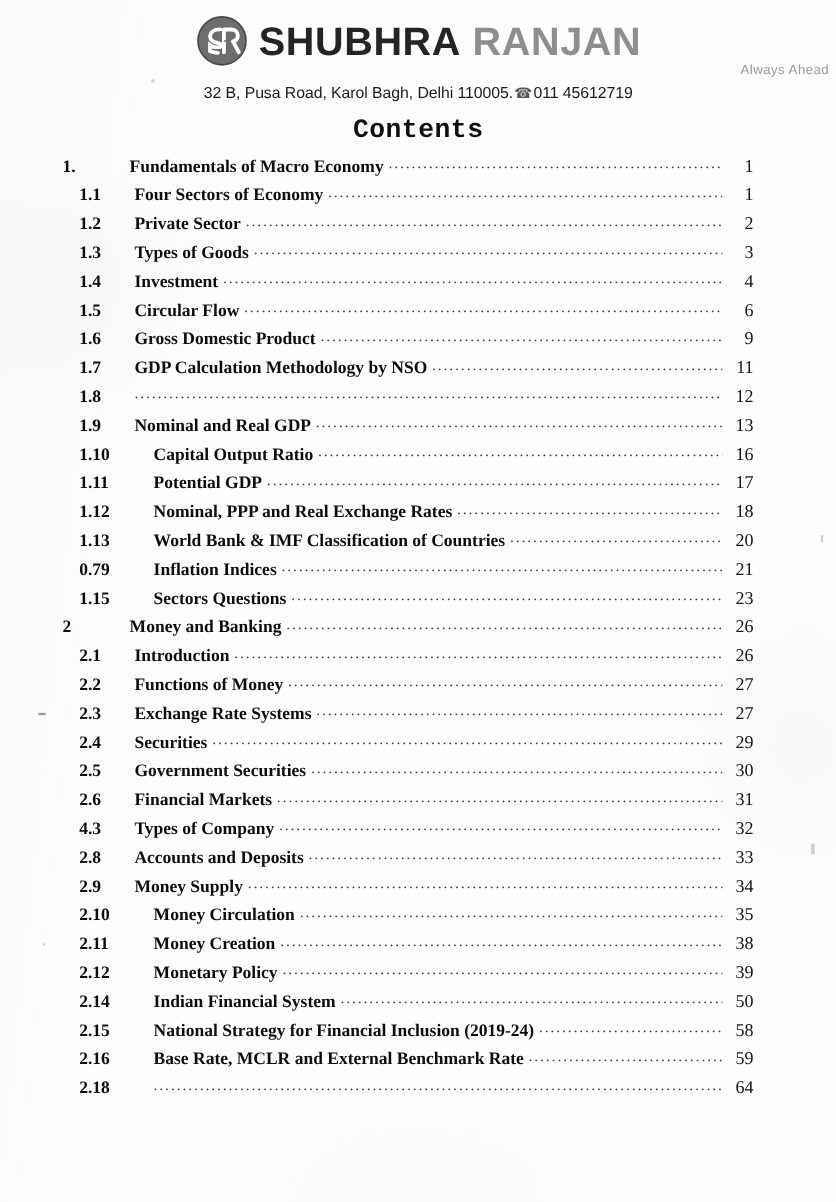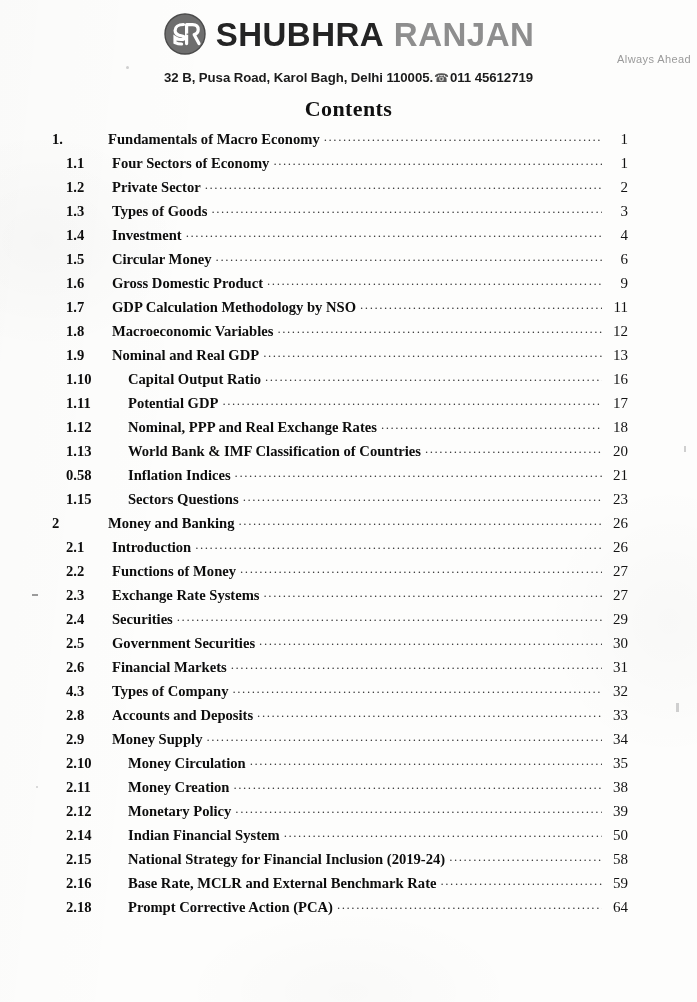--- a/index.html
+++ b/index.html
@@ -59,21 +59,21 @@
     font-family: "Liberation Sans", "DejaVu Sans", sans-serif;
     font-size: 11px;
     color: #9a9a9a;
     letter-spacing: 0.4px;
     align-self: flex-end;
     margin-right: 6px;
     margin-top: -3px;
   }
   .address {
     font-family: "Liberation Sans", "DejaVu Sans", sans-serif;
-    font-weight: bold;
+    font-weight: normal;
     font-size: 13.2px;
     color: #1b1b1b;
     letter-spacing: -0.05px;
     margin-top: 5px;
     white-space: nowrap;
   }
   .phone-icon {
     font-family: "DejaVu Sans", sans-serif;
     font-size: 12px;
     color: #555;
@@ -83,20 +83,21 @@
   
   .page-title {
     position: absolute;
     top: 96px;
     left: 0; right: 0;
     text-align: center;
     font-size: 22px;
     font-weight: bold;
     letter-spacing: 0.4px;
     color: #101010;
+    font-family: Liberation Mono, monospace;
   }
 
   
   .toc {
     position: absolute;
     top: 131px;
     left: 50px;
     width: 578px;
   }
   .toc-row {
@@ -229,39 +230,38 @@
       <span class="toc-page">3</span>
     </div>
     <div class="toc-row lvl-1">
       <span class="toc-num">1.4</span>
       <span class="toc-label">Investment</span>
       <span class="toc-dots"></span>
       <span class="toc-page">4</span>
     </div>
     <div class="toc-row lvl-1">
       <span class="toc-num">1.5</span>
-      <span class="toc-label">Circular Money</span>
+      <span class="toc-label">Circular Flow</span>
       <span class="toc-dots"></span>
       <span class="toc-page">6</span>
     </div>
     <div class="toc-row lvl-1">
       <span class="toc-num">1.6</span>
       <span class="toc-label">Gross Domestic Product</span>
       <span class="toc-dots"></span>
       <span class="toc-page">9</span>
     </div>
     <div class="toc-row lvl-1">
       <span class="toc-num">1.7</span>
       <span class="toc-label">GDP Calculation Methodology by NSO</span>
       <span class="toc-dots"></span>
       <span class="toc-page">11</span>
     </div>
     <div class="toc-row lvl-1">
       <span class="toc-num">1.8</span>
-      <span class="toc-label">Macroeconomic Variables</span>
       <span class="toc-dots"></span>
       <span class="toc-page">12</span>
     </div>
     <div class="toc-row lvl-1">
       <span class="toc-num">1.9</span>
       <span class="toc-label">Nominal and Real GDP</span>
       <span class="toc-dots"></span>
       <span class="toc-page">13</span>
     </div>
     <div class="toc-row lvl-2">
@@ -282,21 +282,21 @@
       <span class="toc-dots"></span>
       <span class="toc-page">18</span>
     </div>
     <div class="toc-row lvl-2">
       <span class="toc-num">1.13</span>
       <span class="toc-label">World Bank &amp; IMF Classification of Countries</span>
       <span class="toc-dots"></span>
       <span class="toc-page">20</span>
     </div>
     <div class="toc-row lvl-2">
-      <span class="toc-num">0.58</span>
+      <span class="toc-num">0.79</span>
       <span class="toc-label">Inflation Indices</span>
       <span class="toc-dots"></span>
       <span class="toc-page">21</span>
     </div>
     <div class="toc-row lvl-2">
       <span class="toc-num">1.15</span>
       <span class="toc-label">Sectors Questions</span>
       <span class="toc-dots"></span>
       <span class="toc-page">23</span>
     </div>
@@ -391,21 +391,20 @@
       <span class="toc-page">58</span>
     </div>
     <div class="toc-row lvl-2">
       <span class="toc-num">2.16</span>
       <span class="toc-label">Base Rate, MCLR and External Benchmark Rate</span>
       <span class="toc-dots"></span>
       <span class="toc-page">59</span>
     </div>
     <div class="toc-row lvl-2">
       <span class="toc-num">2.18</span>
-      <span class="toc-label">Prompt Corrective Action (PCA)</span>
       <span class="toc-dots"></span>
       <span class="toc-page">64</span>
     </div>
   </div>
 
 <div class="speck speck-a"></div>
 <div class="fleck fleck-1"></div>
 <div class="fleck fleck-2"></div>
 <div class="fleck fleck-3"></div>
 <div class="fleck fleck-4"></div>

